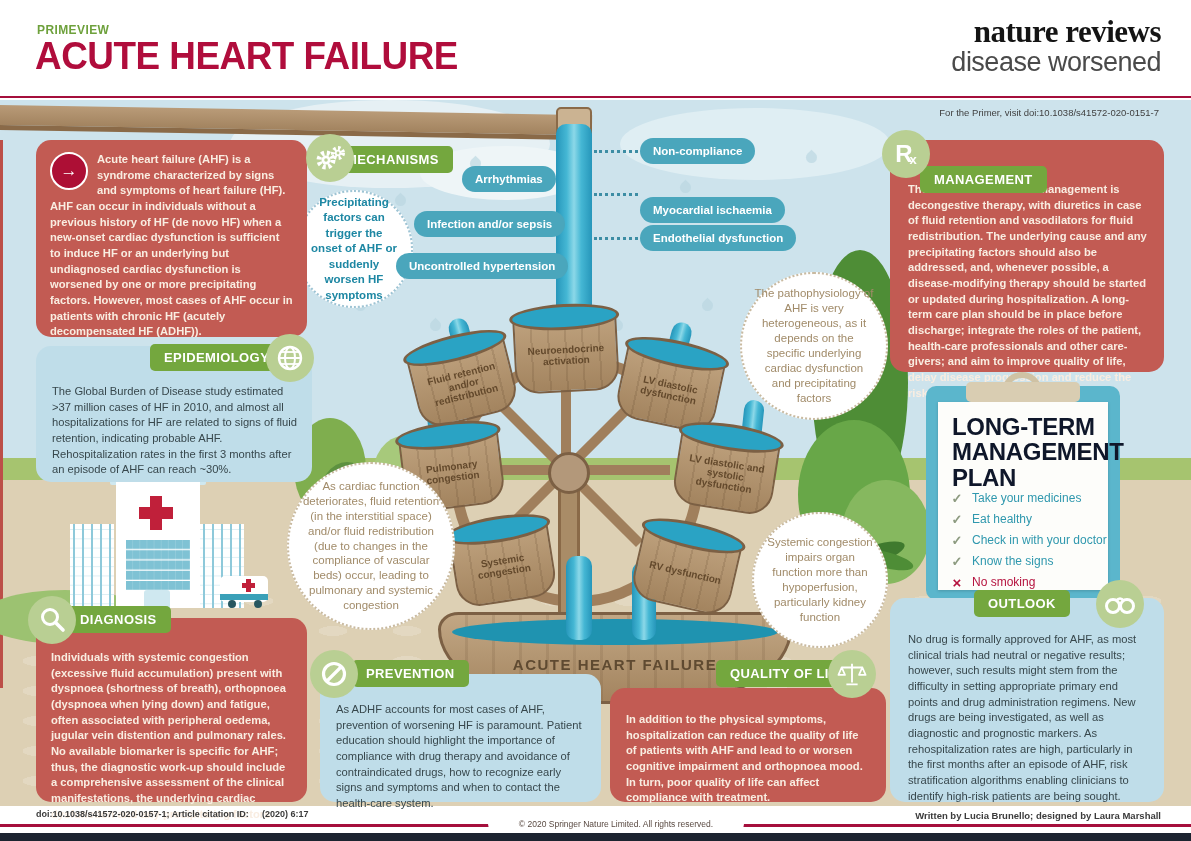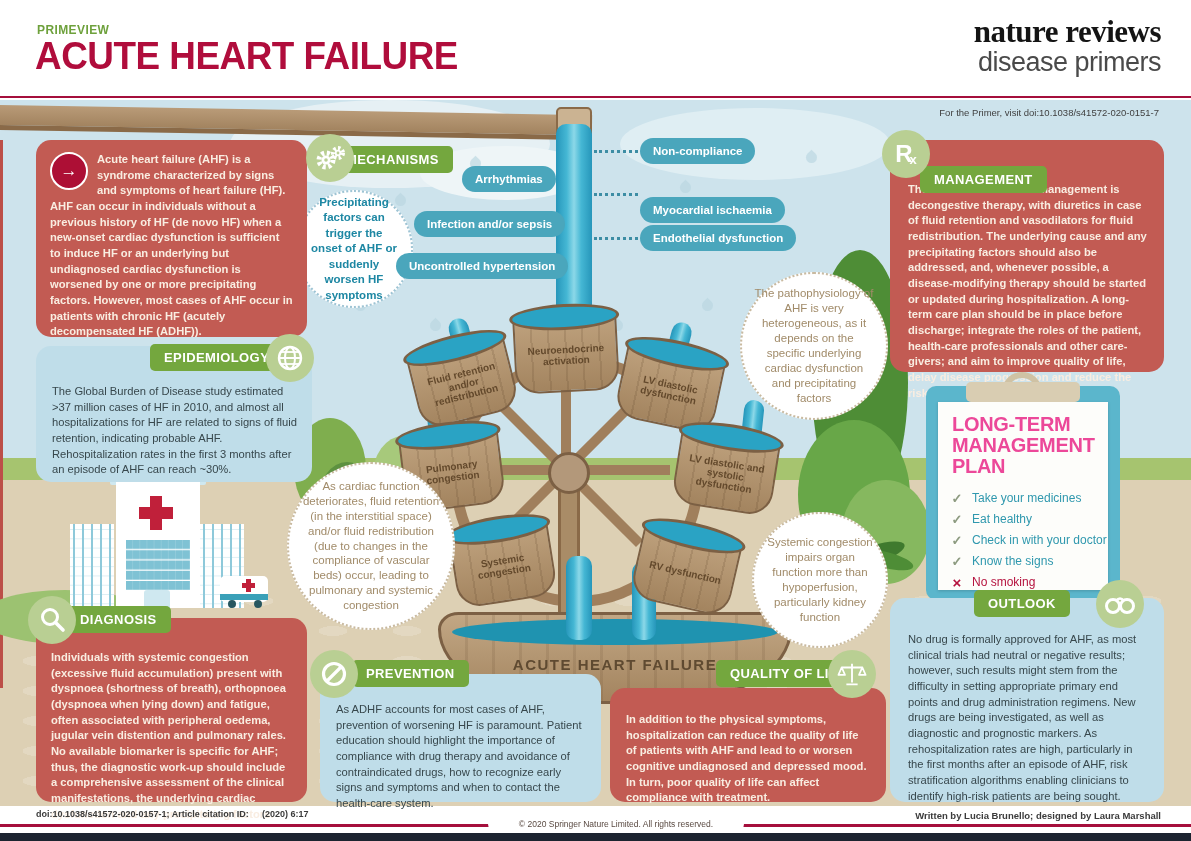--- a/index.html
+++ b/index.html
@@ -73,21 +73,21 @@
   
   .chip{float:left;width:34px;height:34px;border-radius:50%;background:#ad0f35;border:2px solid #fff;
      display:flex;align-items:center;justify-content:center;margin:0 9px 4px 0;}
   .chip span{color:#fff;font-weight:bold;font-size:17px;}
 
   
   .clip-board{left:926px;top:386px;width:194px;height:214px;background:#5bb6cc;border-radius:10px;}
   .clip-handle{left:1003px;top:372px;width:26px;height:22px;border:6px solid #cfc2a4;border-radius:50%;}
   .clip-plate{left:966px;top:382px;width:114px;height:20px;background:#d9cdb2;border-radius:5px;}
   .clip-paper{left:938px;top:402px;width:170px;height:188px;background:#fdfdfa;box-shadow:0 1px 3px rgba(0,0,0,.18);}
-  .plan-title{left:952px;top:414px;width:150px;font-size:20px;font-weight:bold;color:#ec4899;line-height:1.06;letter-spacing:-.3px;}
+  .plan-title{left:952px;top:414px;width:150px;font-size:24px;font-weight:bold;color:#0f172a;line-height:1.06;letter-spacing:-.3px;}
   .plan-row{position:absolute;left:950px;width:160px;height:20px;display:flex;align-items:center;gap:8px;}
   .plan-mark{width:14px;text-align:center;font-weight:bold;font-size:13px;}
   .plan-mark.ok{color:#8d9b80;}
   .plan-mark.no{color:#b5123e;font-size:15px;}
   .plan-label{font-size:12px;color:#2f98ae;}
 
   
   .hospital{left:48px;top:474px;width:220px;height:134px;}
   .h-wing{position:absolute;top:50px;width:44px;height:84px;background:#8ec9da;
      background-image:linear-gradient(#fff,#fff);background-size:7px 9px;background-repeat:space;
@@ -120,21 +120,21 @@
 </style>
 </head>
 <body>
 
 <div class="page">
 
   <div class="abs kicker">PRIMEVIEW</div>
   <div class="abs main-title">ACUTE HEART FAILURE</div>
   <div class="abs brand">
     <div class="brand-top">nature reviews</div>
-    <div class="brand-bottom">disease primers</div>
+    <div class="brand-bottom">disease worsened</div>
   </div>
   <div class="abs header-rule"></div>
   <div class="abs primer-note z10">For the Primer, visit doi:10.1038/s41572-020-0151-7</div>
 
   <div class="abs scene z1">
     <div class="abs stones" style="position:absolute;"></div>
   </div>
   <div class="abs cloud z1" style="left:230px;top:100px;width:320px;height:88px;"></div>
   <div class="abs cloud z1" style="left:620px;top:108px;width:270px;height:72px;background:#dfeef3;"></div>
   <div class="abs cloud z1" style="left:420px;top:146px;width:170px;height:54px;background:#eef5f7;"></div>
@@ -314,21 +314,21 @@
   </div>
   <div class="abs sec-label z9" style="left:352px;top:660px;">PREVENTION</div>
   <div class="abs icon-circle z9" style="left:310px;top:650px;">
     <svg width="30" height="30" viewBox="0 0 30 30">
       <circle cx="15" cy="15" r="10.5" fill="none" stroke="#fff" stroke-width="3.2"></circle>
       <line x1="8" y1="22" x2="22" y2="8" stroke="#fff" stroke-width="3.2"></line>
     </svg>
   </div>
 
   <div class="abs panel panel-red z8" style="left:610px;top:688px;width:276px;height:114px;">
-    <div class="panel-text" style="left:16px;top:24px;width:246px;">In addition to the physical symptoms, hospitalization can reduce the quality of life of patients with AHF and lead to or worsen cognitive undiagnosed and depressed mood. In turn, poor quality of life can affect compliance with treatment.</div>
+    <div class="panel-text" style="left:16px;top:24px;width:246px;">In addition to the physical symptoms, hospitalization can reduce the quality of life of patients with AHF and lead to or worsen cognitive impairment and orthopnoea mood. In turn, poor quality of life can affect compliance with treatment.</div>
   </div>
   <div class="abs sec-label z9" style="left:716px;top:660px;">QUALITY OF LIFE</div>
   <div class="abs icon-circle z9" style="left:828px;top:650px;">
     <svg width="30" height="30" viewBox="0 0 32 32">
       <path d="M16 5 V25 M10 27 h12 M5 9 H27" stroke="#fff" stroke-width="2" fill="none"></path>
       <path d="M5 9 l-3.5 8 h7 Z M27 9 l-3.5 8 h7 Z" stroke="#fff" stroke-width="1.8" fill="none" stroke-linejoin="round"></path>
     </svg>
   </div>
 
   <div class="abs panel panel-red z8" style="left:890px;top:140px;width:274px;height:232px;">

